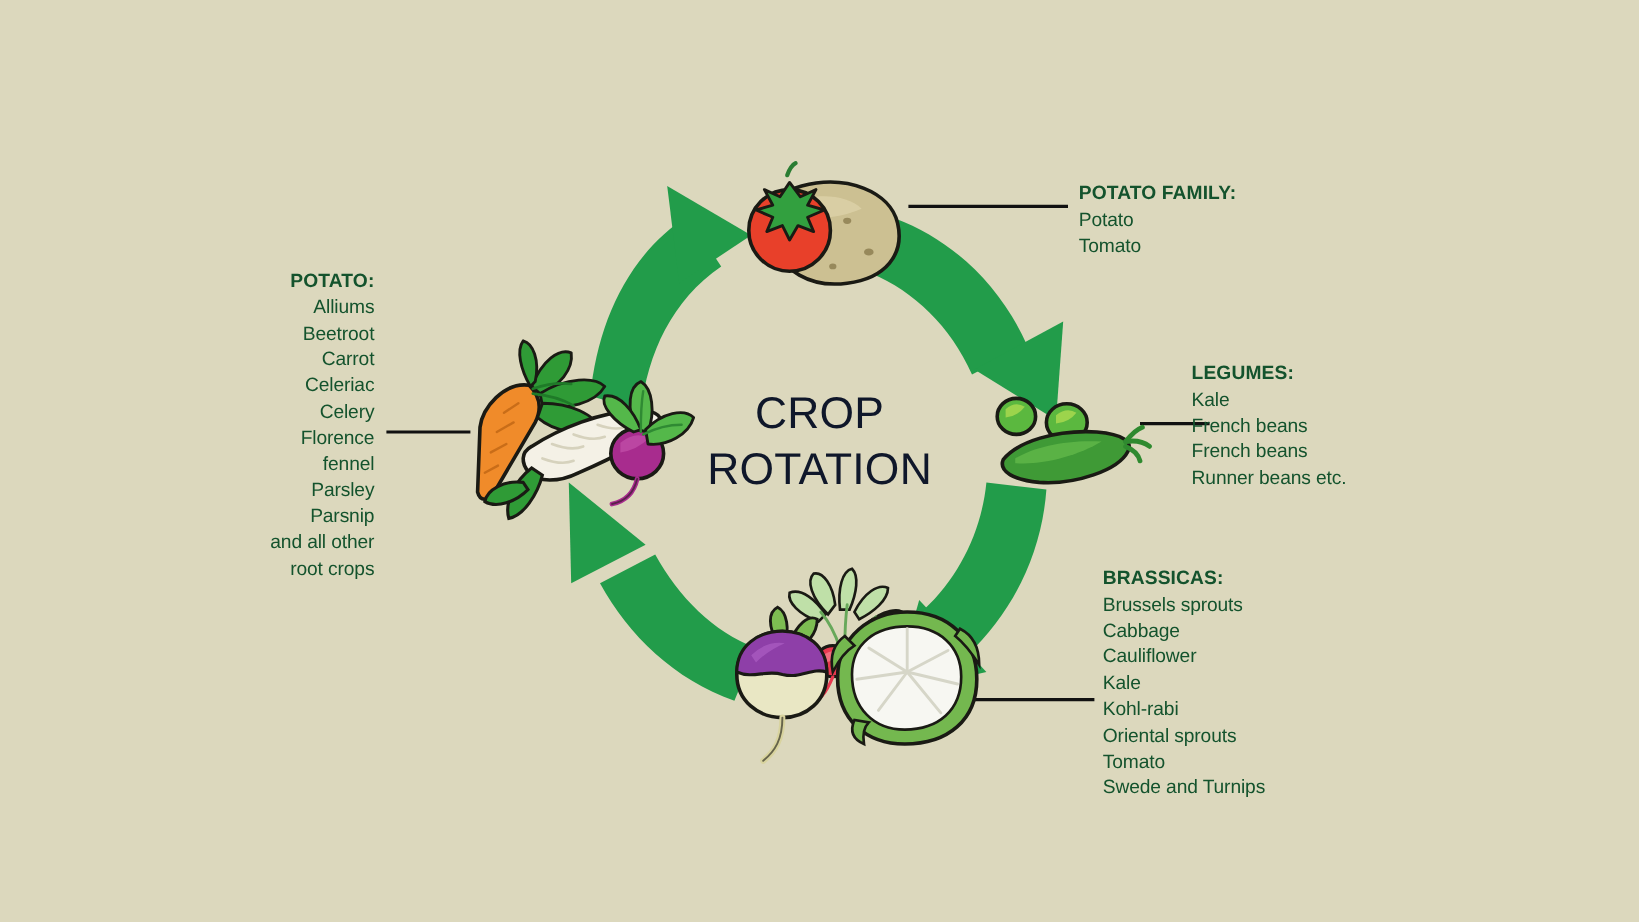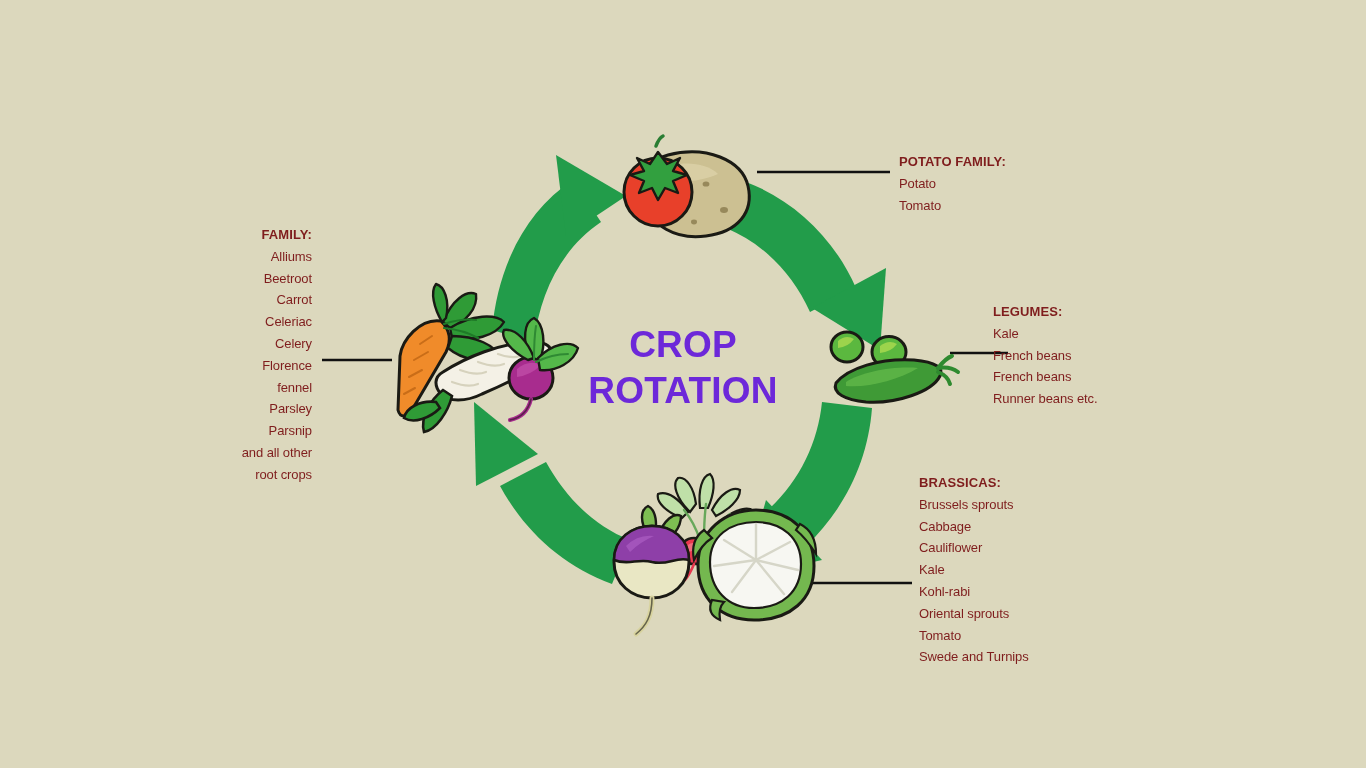--- a/index.html
+++ b/index.html
@@ -21,23 +21,23 @@
     height: 768px;
   }
   .layer {
     position: absolute;
     left: 0; top: 0;
     width: 1366px;
     height: 768px;
   }
   .label-block {
     position: absolute;
-    color: #7f1d1d;
+    color: #14532d;
     font-weight: bold;
-    font-size: 13px;
+    font-size: 16px;
     line-height: 21.8px;
     letter-spacing: -0.1px;
     white-space: nowrap;
   }
   .label-block .hdr {
     font-weight: bold;
     letter-spacing: 0.1px;
   }
   .label-block .itm {
     font-weight: normal;
@@ -63,22 +63,22 @@
     top: 428px;
     text-align: left;
     margin-top: 44px;
   }
   #center-title {
     position: absolute;
     left: 523px;
     top: 322px;
     width: 320px;
     text-align: center;
-    color: #6d28d9;
-    font-weight: bold;
+    color: #0f172a;
+    font-weight: normal;
     font-size: 37px;
     line-height: 46px;
     letter-spacing: 0.2px;
   }
 </style>
 </head>
 <body>
 
 <div id="stage">
 
@@ -322,21 +322,21 @@
     <div class="itm">Cabbage</div>
     <div class="itm">Cauliflower</div>
     <div class="itm">Kale</div>
     <div class="itm">Kohl-rabi</div>
     <div class="itm">Oriental sprouts</div>
     <div class="itm">Tomato</div>
     <div class="itm">Swede and Turnips</div>
   </div>
 
   <div class="label-block" id="roots-label">
-    <div class="hdr">FAMILY:</div>
+    <div class="hdr">POTATO:</div>
     <div class="itm">Alliums</div>
     <div class="itm">Beetroot</div>
     <div class="itm">Carrot</div>
     <div class="itm">Celeriac</div>
     <div class="itm">Celery</div>
     <div class="itm">Florence</div>
     <div class="itm">fennel</div>
     <div class="itm">Parsley</div>
     <div class="itm">Parsnip</div>
     <div class="itm">and all other</div>

